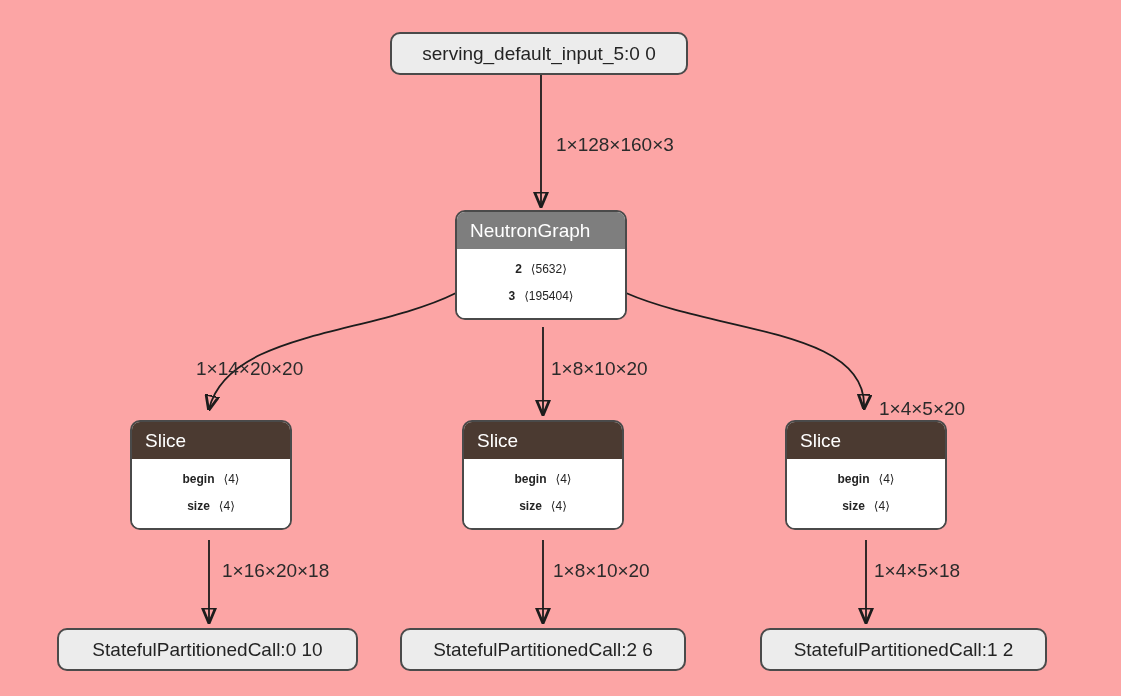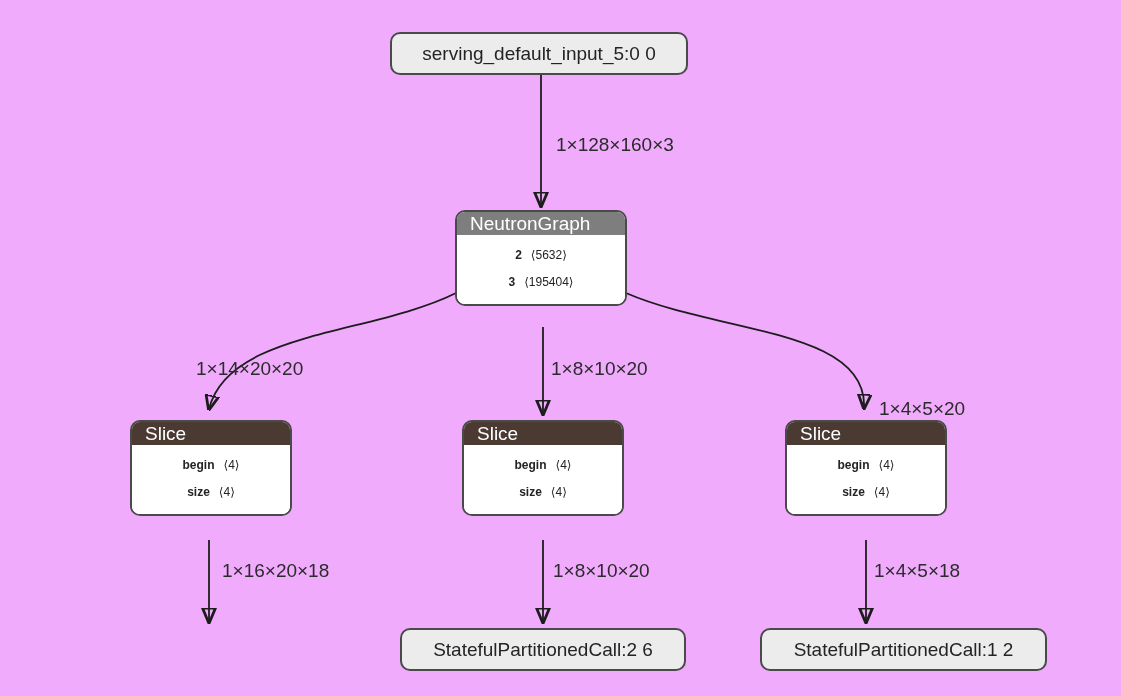--- a/index.html
+++ b/index.html
@@ -1,37 +1,37 @@
 <!DOCTYPE html>
 <html style="--node_border: #4a4a4a; --io_fill: #ececec; --graph_header: #7e7e7e; --slice_header: #4b3a31; --edge: #1c1c1c; --text: #242424; --header_text: #ffffff; --label: #2b2b2b;"><head>
 <meta charset="utf-8">
 <style>
   html,body { margin:0; padding:0; background:#ffffff; }
   .canvas {
-    position:relative; width:1121px; height:696px; background:#f0abfc;
+    position:relative; width:1121px; height:696px; background:#fca5a5;
     font-family:"Liberation Sans","DejaVu Sans",sans-serif; overflow:hidden;
   }
   .edges { position:absolute; left:0; top:0; }
   .edges path { fill:none; stroke:var(--edge,#1c1c1c); stroke-width:1.8px; }
 
   .io-node {
     position:absolute; box-sizing:border-box; height:43px;
     border:2px solid var(--node_border,#4a4a4a); border-radius:10px;
     background:var(--io_fill,#ececec); color:var(--text,#242424);
     display:flex; align-items:center; justify-content:center;
     font-size:19px; white-space:nowrap;
   }
   .op-node {
     position:absolute; box-sizing:border-box;
     border:2px solid var(--node_border,#4a4a4a); border-radius:10px;
     background:#ffffff; overflow:hidden;
   }
   .op-header {
     color:var(--header_text,#ffffff); font-size:19px; line-height:23px;
-    padding:0 13px;
+    padding:7px 13px;
   }
   .graph-header { background:var(--graph_header,#7e7e7e); }
   .slice-header { background:var(--slice_header,#4b3a31); }
   .op-body {
     padding:10px 13px 12px; display:flex; flex-direction:column; gap:7px;
     font-size:12px; line-height:20px; color:var(--text,#242424); background:#ffffff;text-align:center;
   }
   .attr-row { white-space:nowrap; }
   .attr-name { font-weight:bold; margin-right:9px; }
   .edge-label {
@@ -104,20 +104,23 @@
     <div class="op-body">
       <div class="attr-row">
         <span class="attr-name">begin</span><span class="attr-value">⟨4⟩</span>
       </div>
       <div class="attr-row">
         <span class="attr-name">size</span><span class="attr-value">⟨4⟩</span>
       </div>
     </div>
   </div>
 
+  <div class="io-node" style="left:57px;top:628px;width:301px;">
+    <span>StatefulPartitionedCall:0 10</span>
+  </div>
   <div class="io-node" style="left:400px;top:628px;width:286px;">
     <span>StatefulPartitionedCall:2 6</span>
   </div>
   <div class="io-node" style="left:760px;top:628px;width:287px;">
     <span>StatefulPartitionedCall:1 2</span>
   </div>
 
   <div class="edge-label" style="left:556px;top:133px;">1×128×160×3</div>
   <div class="edge-label" style="left:196px;top:357px;">1×14×20×20</div>
   <div class="edge-label" style="left:551px;top:357px;">1×8×10×20</div>

